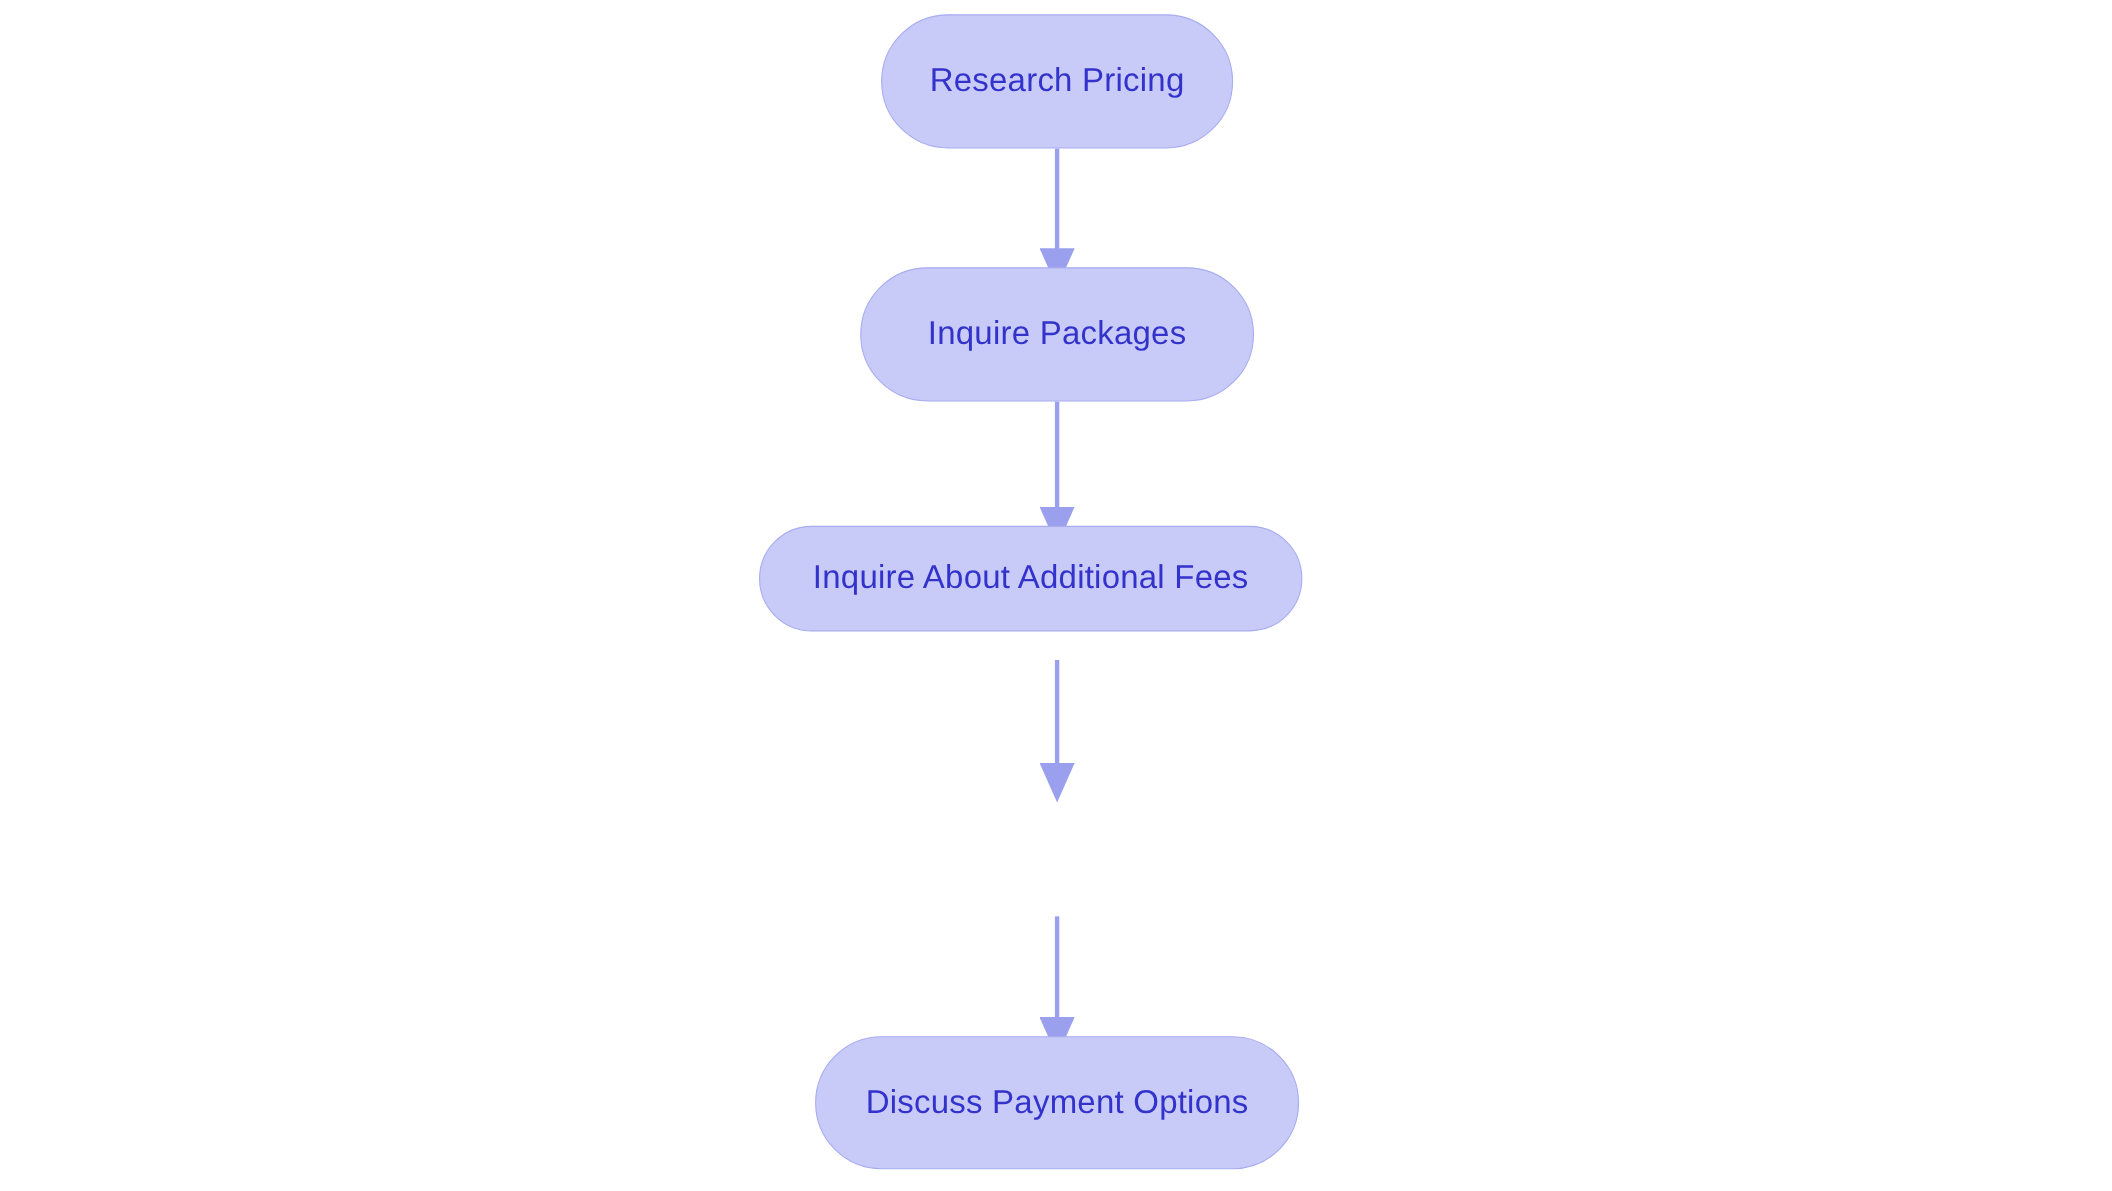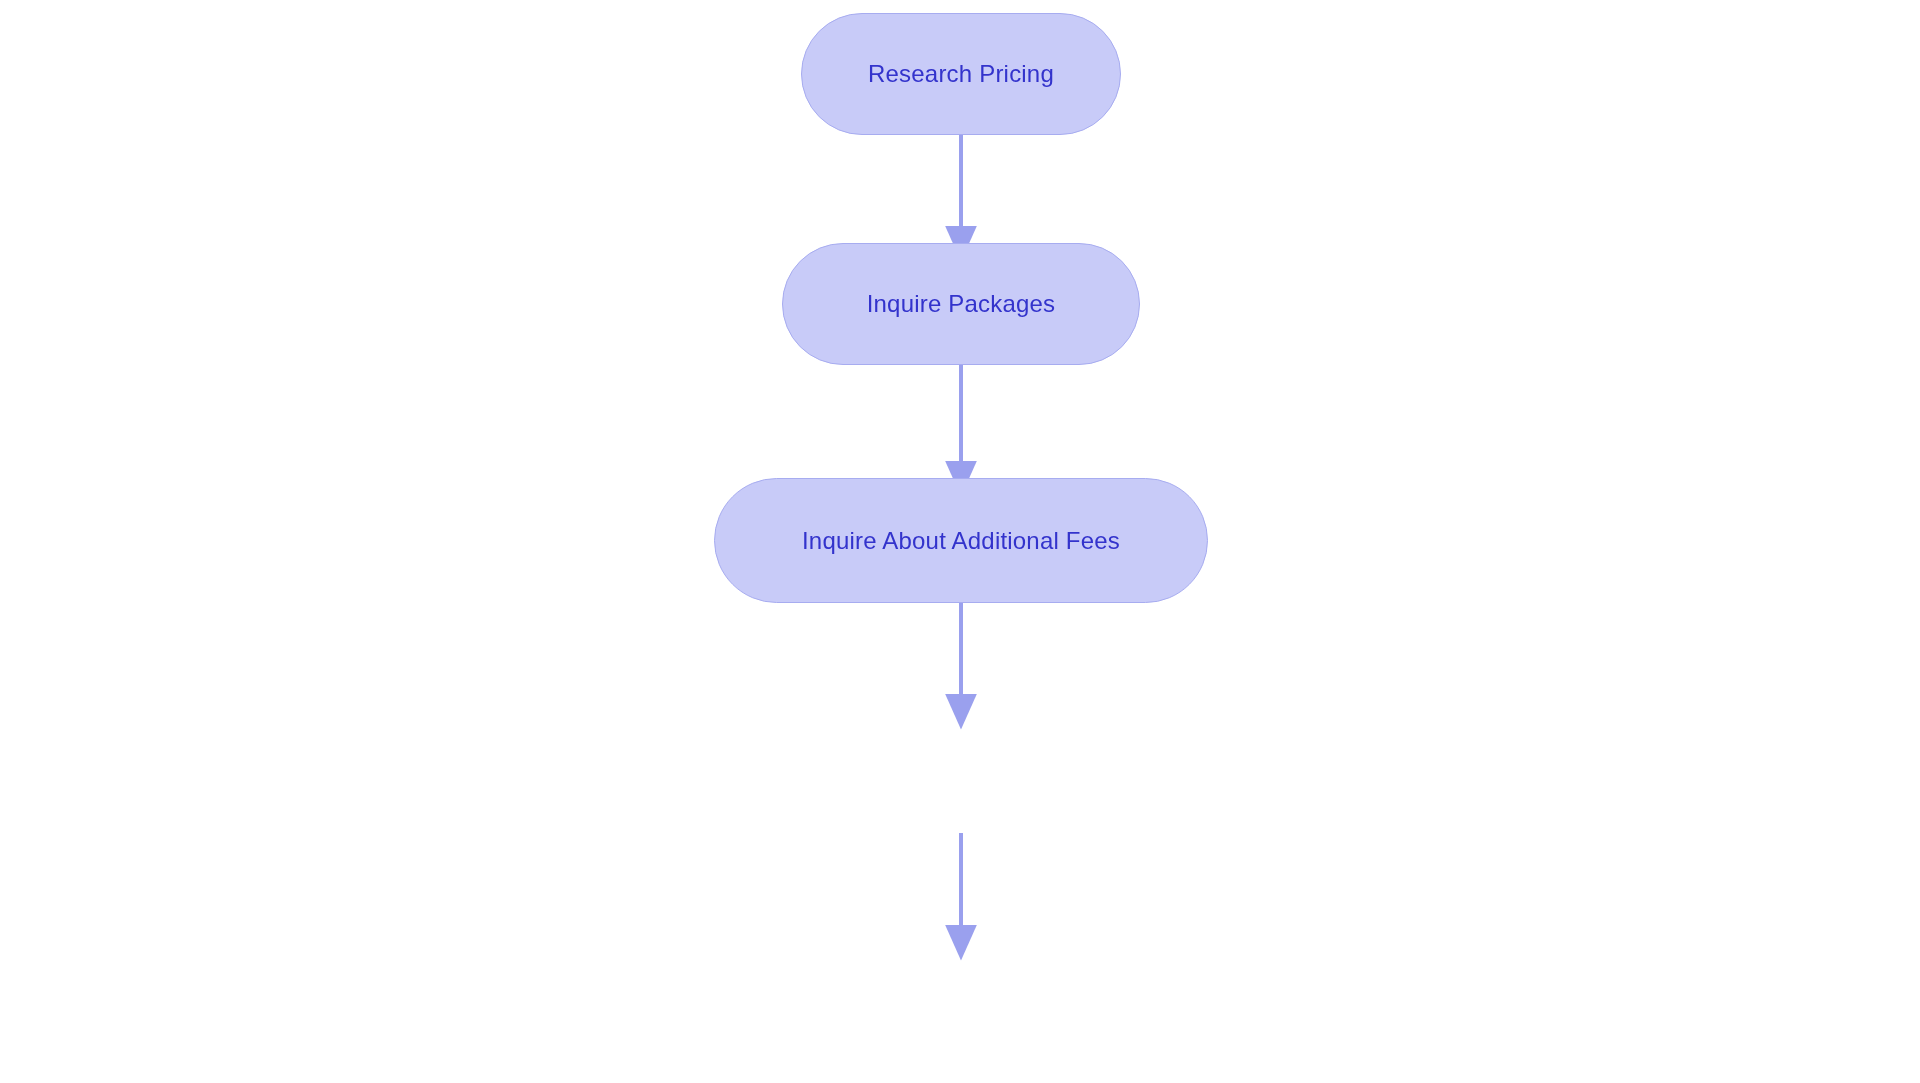--- a/index.html
+++ b/index.html
@@ -34,21 +34,21 @@
     align-items: center;
     justify-content: center;
     background: #c8cbf8;
     border: 1.6px solid #a7acf0;
     border-radius: 9999px;
     transform: translateX(-50%);
   }
   .flow-node-label {
     color: #3333cc;
     font-family: "Liberation Sans", sans-serif;
-    font-size: 24px;
+    font-size: 30px;
     font-weight: 400;
     line-height: 1;
     letter-spacing: 0.2px;
     white-space: nowrap;
     user-select: none;
     text-align: center;
   }
 </style>
 </head>
 <body>
@@ -76,19 +76,22 @@
   </svg>
 
   <div class="flow-node" style="left:961px; top:13px; width:320px; height:122px;">
     <span class="flow-node-label">Research Pricing</span>
   </div>
 
   <div class="flow-node" style="left:961px; top:243px; width:358px; height:122px;">
     <span class="flow-node-label">Inquire Packages</span>
   </div>
 
-  <div class="flow-node" style="left:961px; top:478px; width:494px; height:125px;">
+  <div class="flow-node" style="left:937px; top:478px; width:494px; height:96px;">
     <span class="flow-node-label">Inquire About Additional Fees</span>
   </div>
 
 
+  <div class="flow-node" style="left:961px; top:942px; width:440px; height:121px;">
+    <span class="flow-node-label">Discuss Payment Options</span>
+  </div>
 
 </div>
 
 </body></html>

